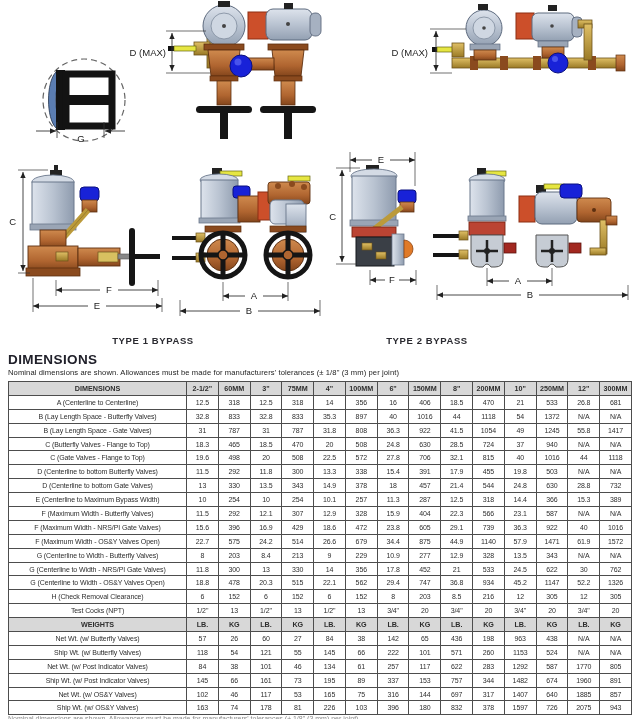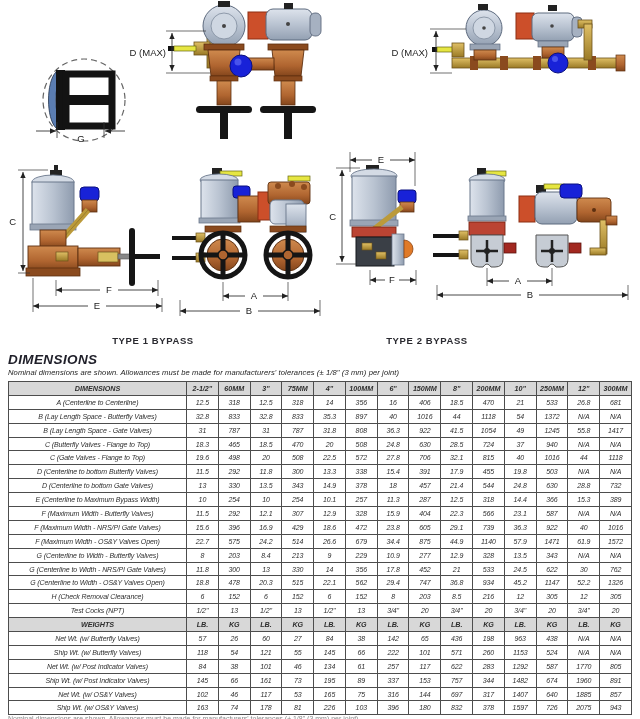--- a/index.html
+++ b/index.html
@@ -1,21 +1,21 @@
 <!DOCTYPE html>
 <html><head>
 <meta charset="utf-8">
 <style>
   html,body{margin:0;padding:0;}
   body{
     width:640px;height:719px;overflow:hidden;position:relative;background:#fff;
     font-family:"Liberation Sans", sans-serif;color:#2e2e2e;
   }
   .diagram-svg{position:absolute;top:0;left:0;}
-  .section{position:absolute;left:8px;top:352px;width:561px;font-style:italic;}
+  .section{position:absolute;left:8px;top:352px;width:561px;}
   .section h2{
     margin:0 0 1px 0;font-size:13.5px;font-weight:700;letter-spacing:.4px;color:#20202a;
     font-family:"Liberation Sans", sans-serif;
   }
   .section .subtitle{margin:0 0 4px 0;font-size:7.6px;color:#222;letter-spacing:.1px;}
   table.dims{
     border-collapse:collapse;width:624px;table-layout:fixed;
     border:1.5px solid #333;
   }
   table.dims th, table.dims td{

